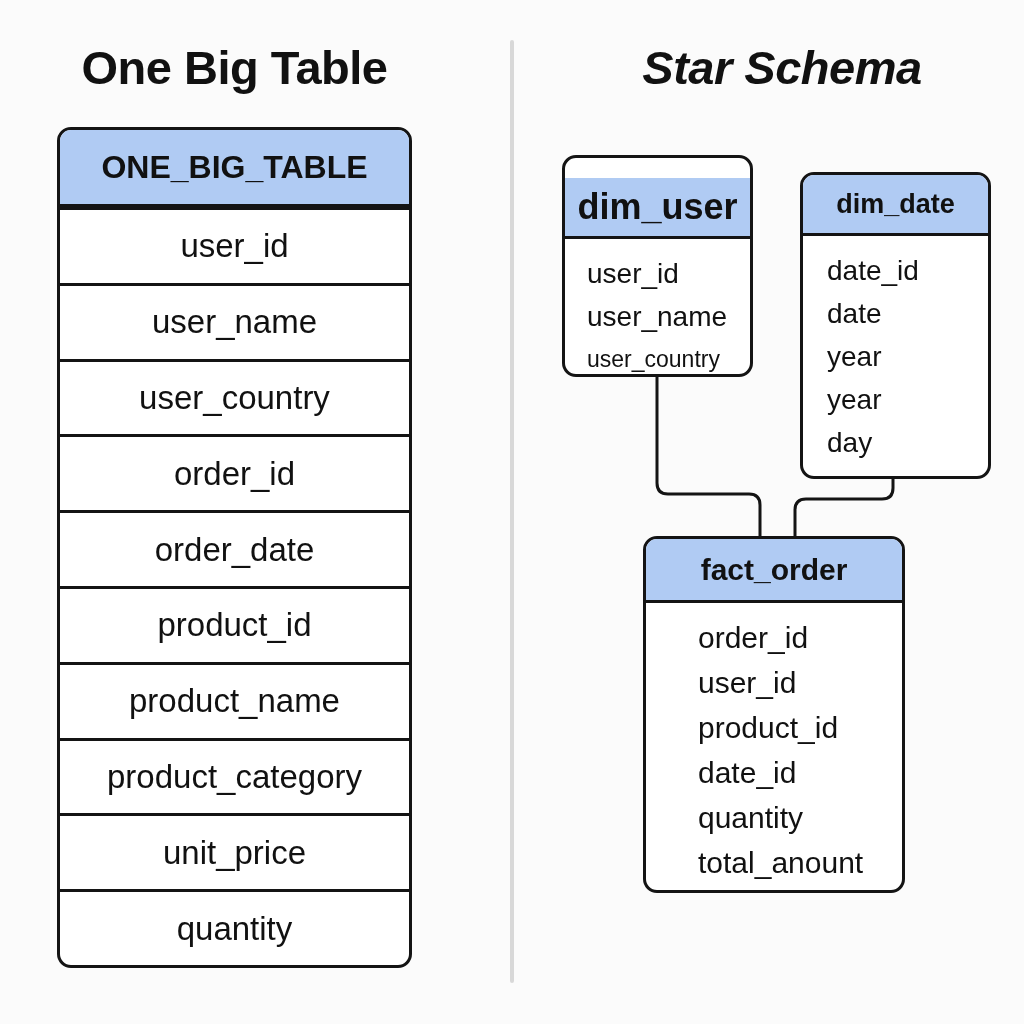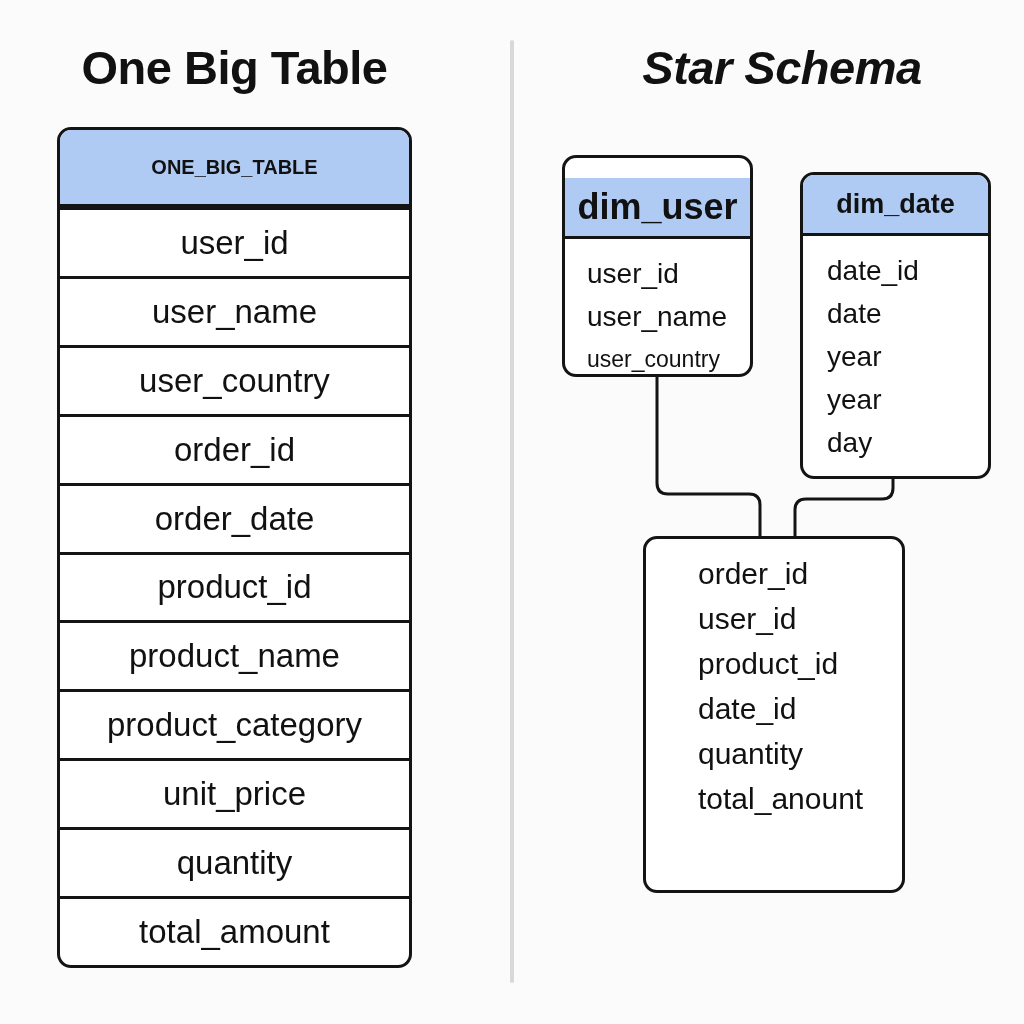--- a/index.html
+++ b/index.html
@@ -54,21 +54,21 @@
     font-weight: bold;
     display: flex;
     align-items: center;
     justify-content: center;
     flex: none;
     box-sizing: border-box;
   }
 
   
   #obt-table { left: 57px; top: 127px; width: 355px; height: 841px; }
-  #obt-table .schema-header { height: 77px; font-size: 20px; }
+  #obt-table .schema-header { height: 77px; font-size: 32px; }
   .obt-row {
     flex: 1;
     display: flex;
     align-items: center;
     justify-content: center;
     font-size: 33px;
     border-top: 3px solid #141414;
     box-sizing: border-box;
   }
   .obt-row:first-of-type { border-top: none; }
@@ -132,21 +132,20 @@
   <div class="obt-row">user_id</div>
   <div class="obt-row">user_name</div>
   <div class="obt-row">user_country</div>
   <div class="obt-row">order_id</div>
   <div class="obt-row">order_date</div>
   <div class="obt-row">product_id</div>
   <div class="obt-row">product_name</div>
   <div class="obt-row">product_category</div>
   <div class="obt-row">unit_price</div>
   <div class="obt-row">quantity</div>
-  <div class="obt-row">total_amount</div>
 </div>
 
 <div class="abs schema-box" id="dim-user-table">
   <div class="schema-header">dim_user</div>
   <div class="fields">
     <span class="field">user_id</span>
     <span class="field">user_name</span>
     <span class="field small">user_country</span>
   </div>
 </div>
@@ -156,20 +155,21 @@
   <div class="fields">
     <span class="field">date_id</span>
     <span class="field">date</span>
     <span class="field">year</span>
     <span class="field">year</span>
     <span class="field">day</span>
   </div>
 </div>
 
 <div class="abs schema-box" id="fact-order-table">
+  <div class="schema-header">fact_order</div>
   <div class="fields">
     <span class="field">order_id</span>
     <span class="field">user_id</span>
     <span class="field">product_id</span>
     <span class="field">date_id</span>
     <span class="field">quantity</span>
     <span class="field">total_anount</span>
   </div>
 </div>
 

